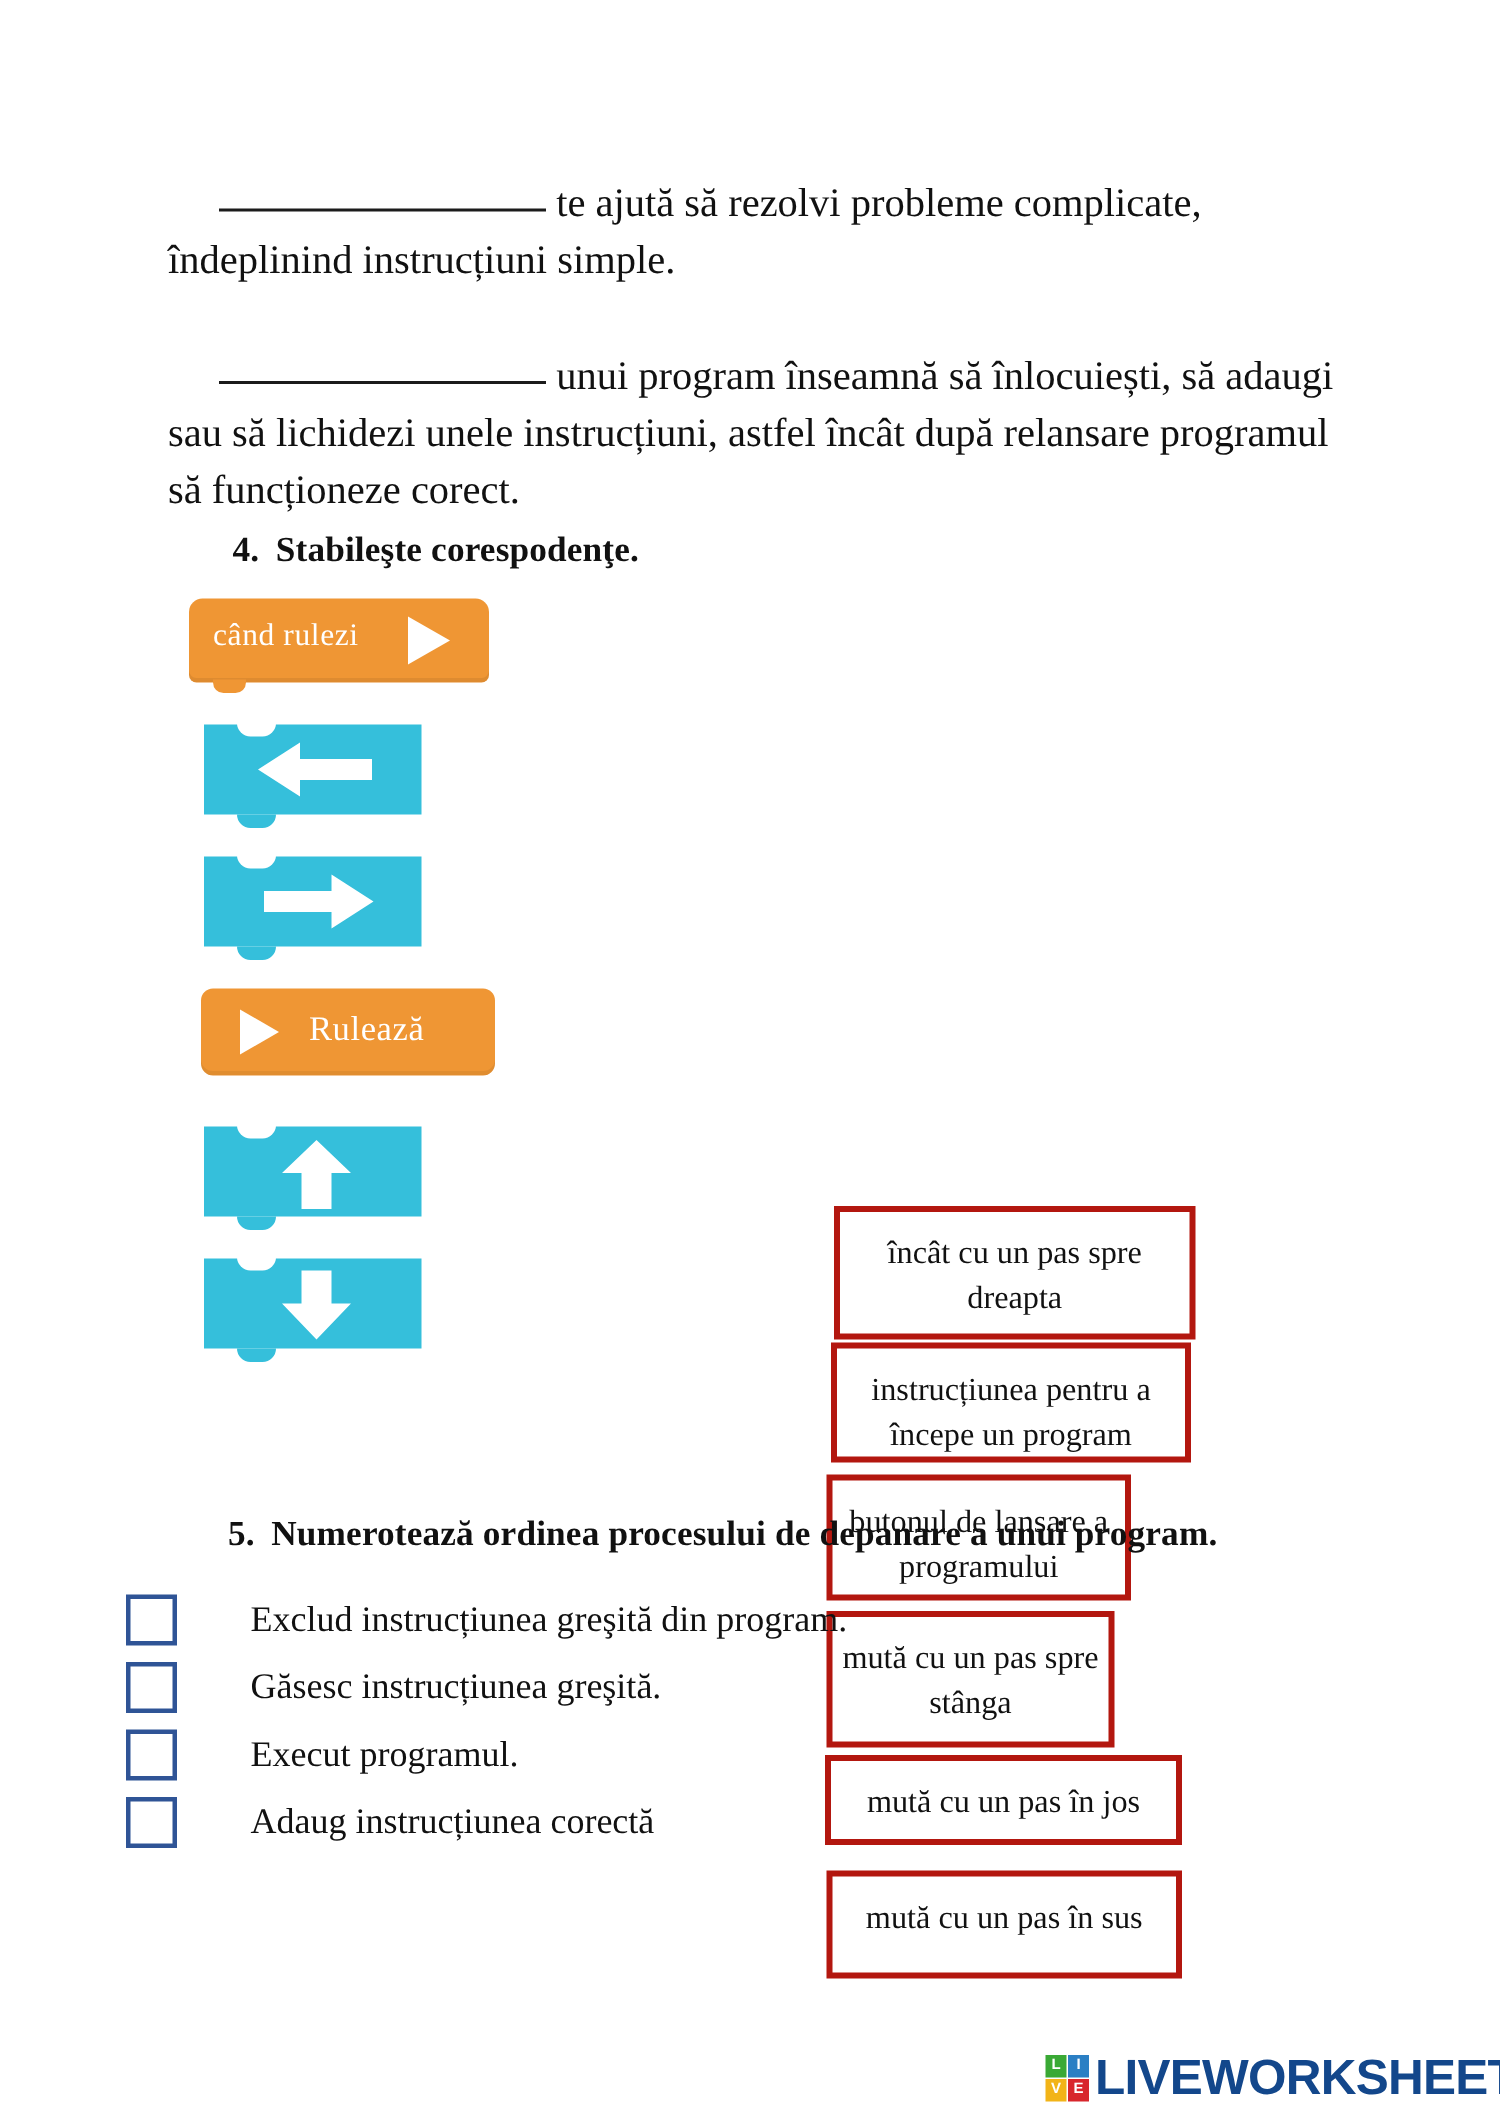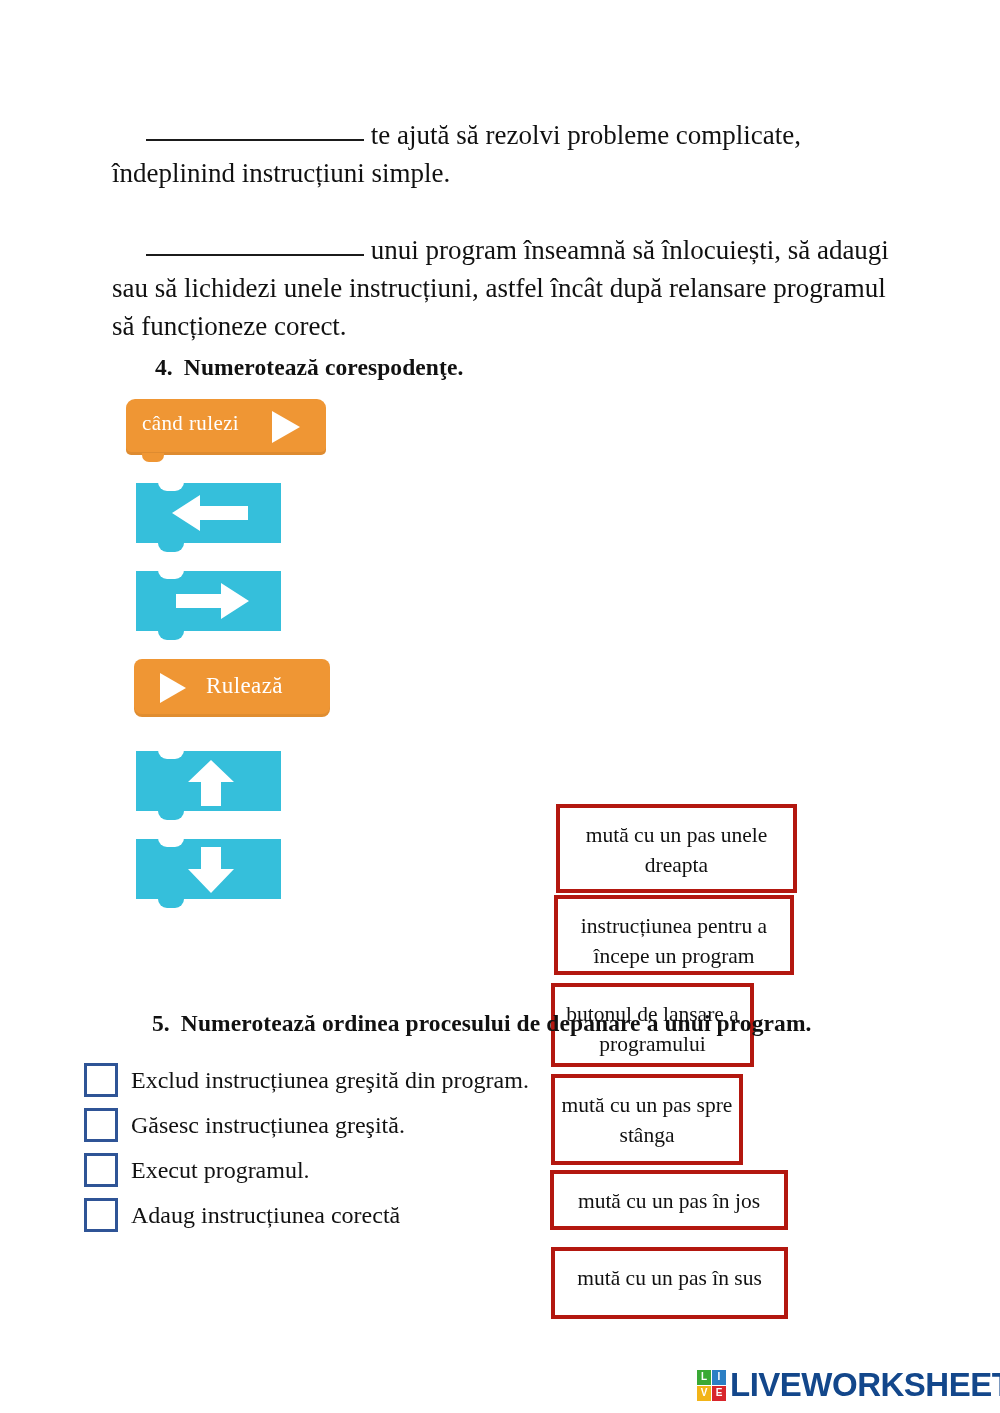--- a/index.html
+++ b/index.html
@@ -191,20 +191,21 @@
   .check-list {
     position: absolute;
     left: 84px;
     top: 1057px;
     width: 800px;
   }
   .check-row {
     display: flex;
     align-items: center;
     height: 45px;
+    gap: 36px;
   }
   .checkbox {
     width: 34px;
     height: 34px;
     min-width: 34px;
     border: 3px solid #2f5496;
     background: #ffffff;
     box-sizing: border-box;
   }
   .check-label {
@@ -258,21 +259,21 @@
       <span class="indent"></span><span class="blank"></span><span> te ajută să rezolvi probleme complicate, îndeplinind instrucțiuni simple.</span>
     </div>
 
     <div class="para">
       <span class="indent"></span><span class="blank"></span><span> unui program înseamnă să înlocuiești, să adaugi sau să lichidezi unele instrucțiuni, astfel încât după relansare programul să funcționeze corect.</span>
     </div>
 
   </div>
 
   <div class="section-heading" id="heading-4">
-    <span class="num">4.</span><span>Numerotează corespodenţe.</span>
+    <span class="num">4.</span><span>Stabileşte corespodenţe.</span>
   </div>
 
   <div class="blocks-col">
 
     <div class="block-wrap" style="height:84px;">
       <div class="hat-block">
         <div class="body"></div>
         <div class="knob"></div>
         <div class="label">când rulezi</div>
         <div class="tri"></div>
@@ -322,21 +323,21 @@
         <div class="notch-bottom"></div>
         <svg class="arrow-svg" viewBox="0 0 145 60">
           <polygon points="75,54 52,30 65,30 65,8 85,8 85,30 98,30" fill="#ffffff"></polygon>
         </svg>
       </div>
     </div>
 
   </div>
 
   <div class="answers-col">
-    <div class="ans-box" style="left:556px; top:404px;  width:241px; height:89px;">mută cu un pas unele dreapta</div>
+    <div class="ans-box" style="left:556px; top:404px;  width:241px; height:89px;">încât cu un pas spre dreapta</div>
     <div class="ans-box" style="left:554px; top:495px;  width:240px; height:80px;">instrucțiunea pentru a începe un program</div>
     <div class="ans-box" style="left:551px; top:583px;  width:203px; height:84px;">butonul de lansare a programului</div>
     <div class="ans-box" style="left:551px; top:674px;  width:192px; height:91px;">mută cu un pas spre stânga</div>
     <div class="ans-box" style="left:550px; top:770px;  width:238px; height:60px;">mută cu un pas în jos</div>
     <div class="ans-box" style="left:551px; top:847px;  width:237px; height:72px;">mută cu un pas în sus</div>
   </div>
 
   <div class="section-heading" id="heading-5">
     <span class="num">5.</span><span>Numerotează ordinea procesului de depanare a unui  program.</span>
   </div>

